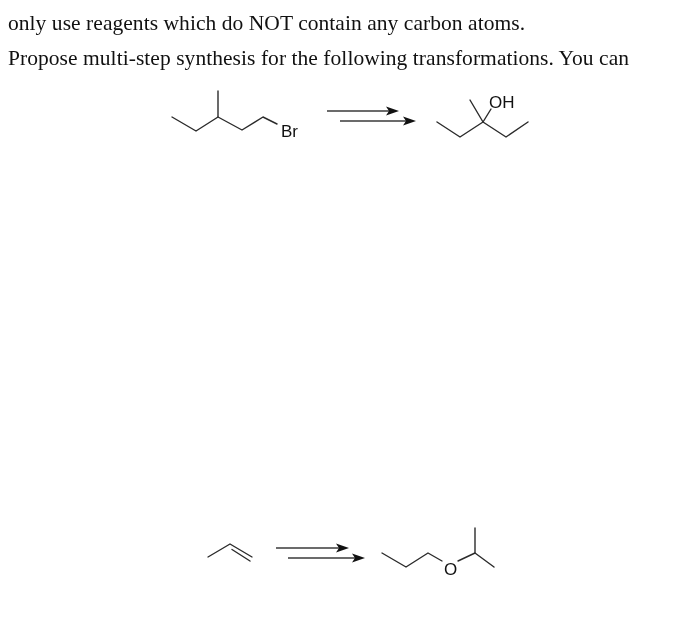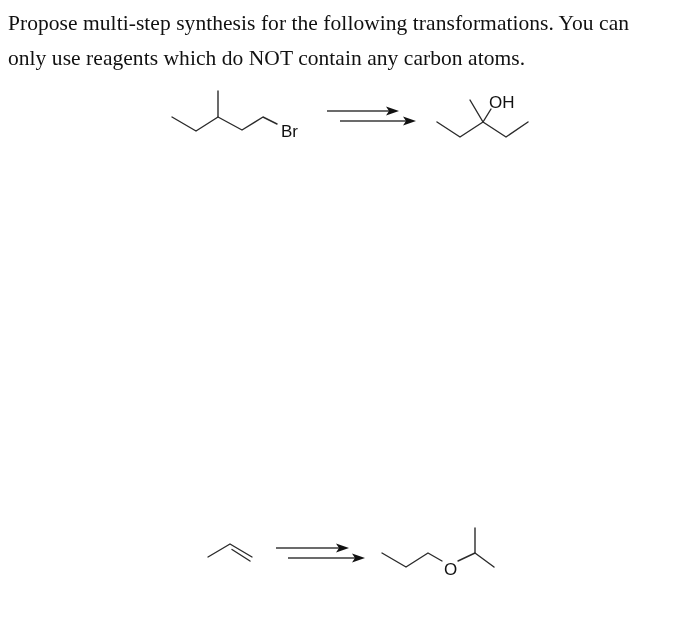--- a/index.html
+++ b/index.html
@@ -52,22 +52,22 @@
     .atom {
       font-family: "Liberation Sans", "DejaVu Sans", sans-serif;
       font-size: 17px;
       fill: #111111;
     }
   </style>
 </head>
 <body>
 
 <p class="question">
+  <span class="line">only use reagents which do NOT contain any carbon atoms.</span>
   <span class="line">Propose multi-step synthesis for the following transformations. You can</span>
-  <span class="line">only use reagents which do NOT contain any carbon atoms.</span>
 </p>
 
 <svg class="scheme" width="700" height="618" viewBox="0 0 700 618">
 
   <g>
     <polyline class="bond" points="172,117 196,131 218,117 242,130 263,117 277,124"></polyline>
     <line class="bond" x1="218" y1="117" x2="218" y2="91"></line>
     <text class="atom" x="281" y="137">Br</text>
   </g>
 

